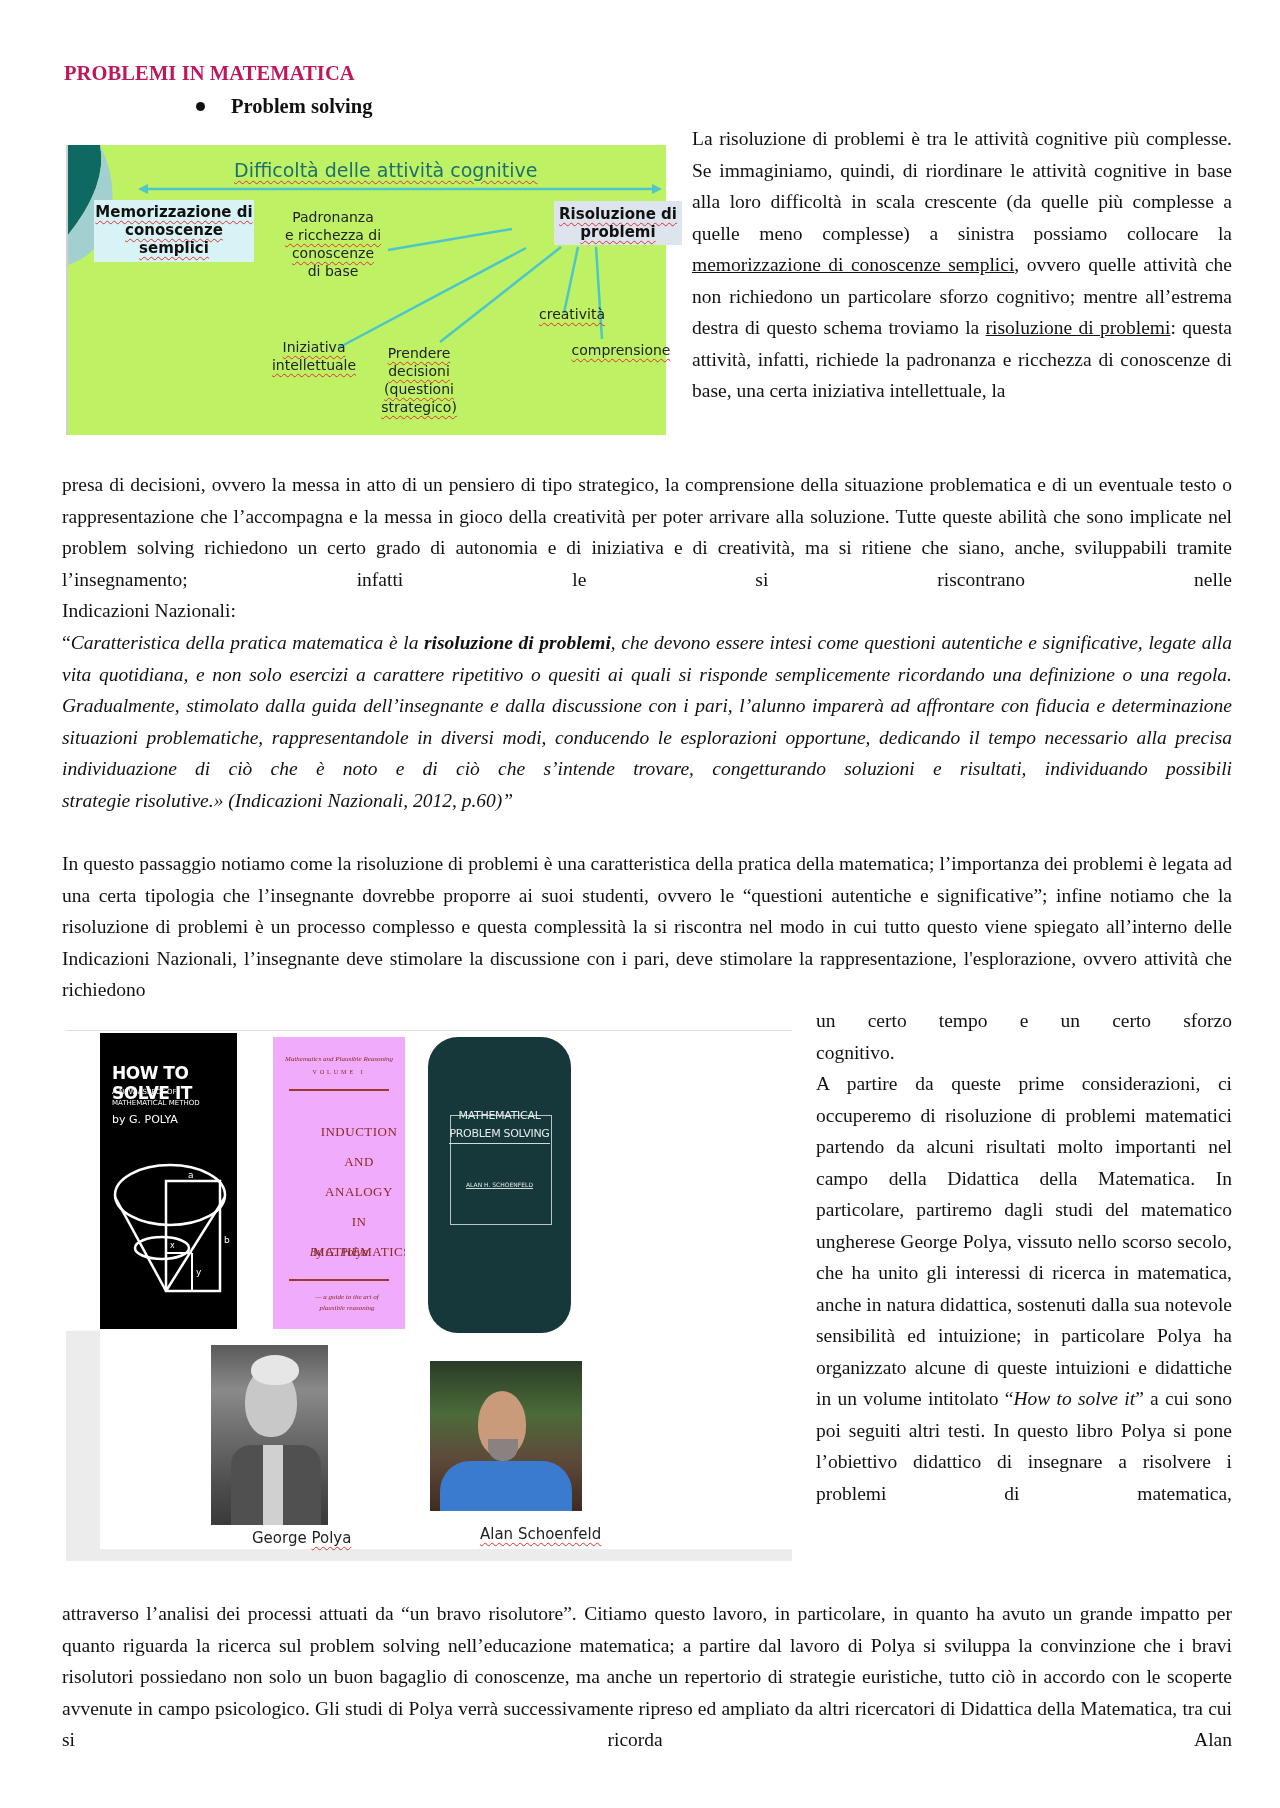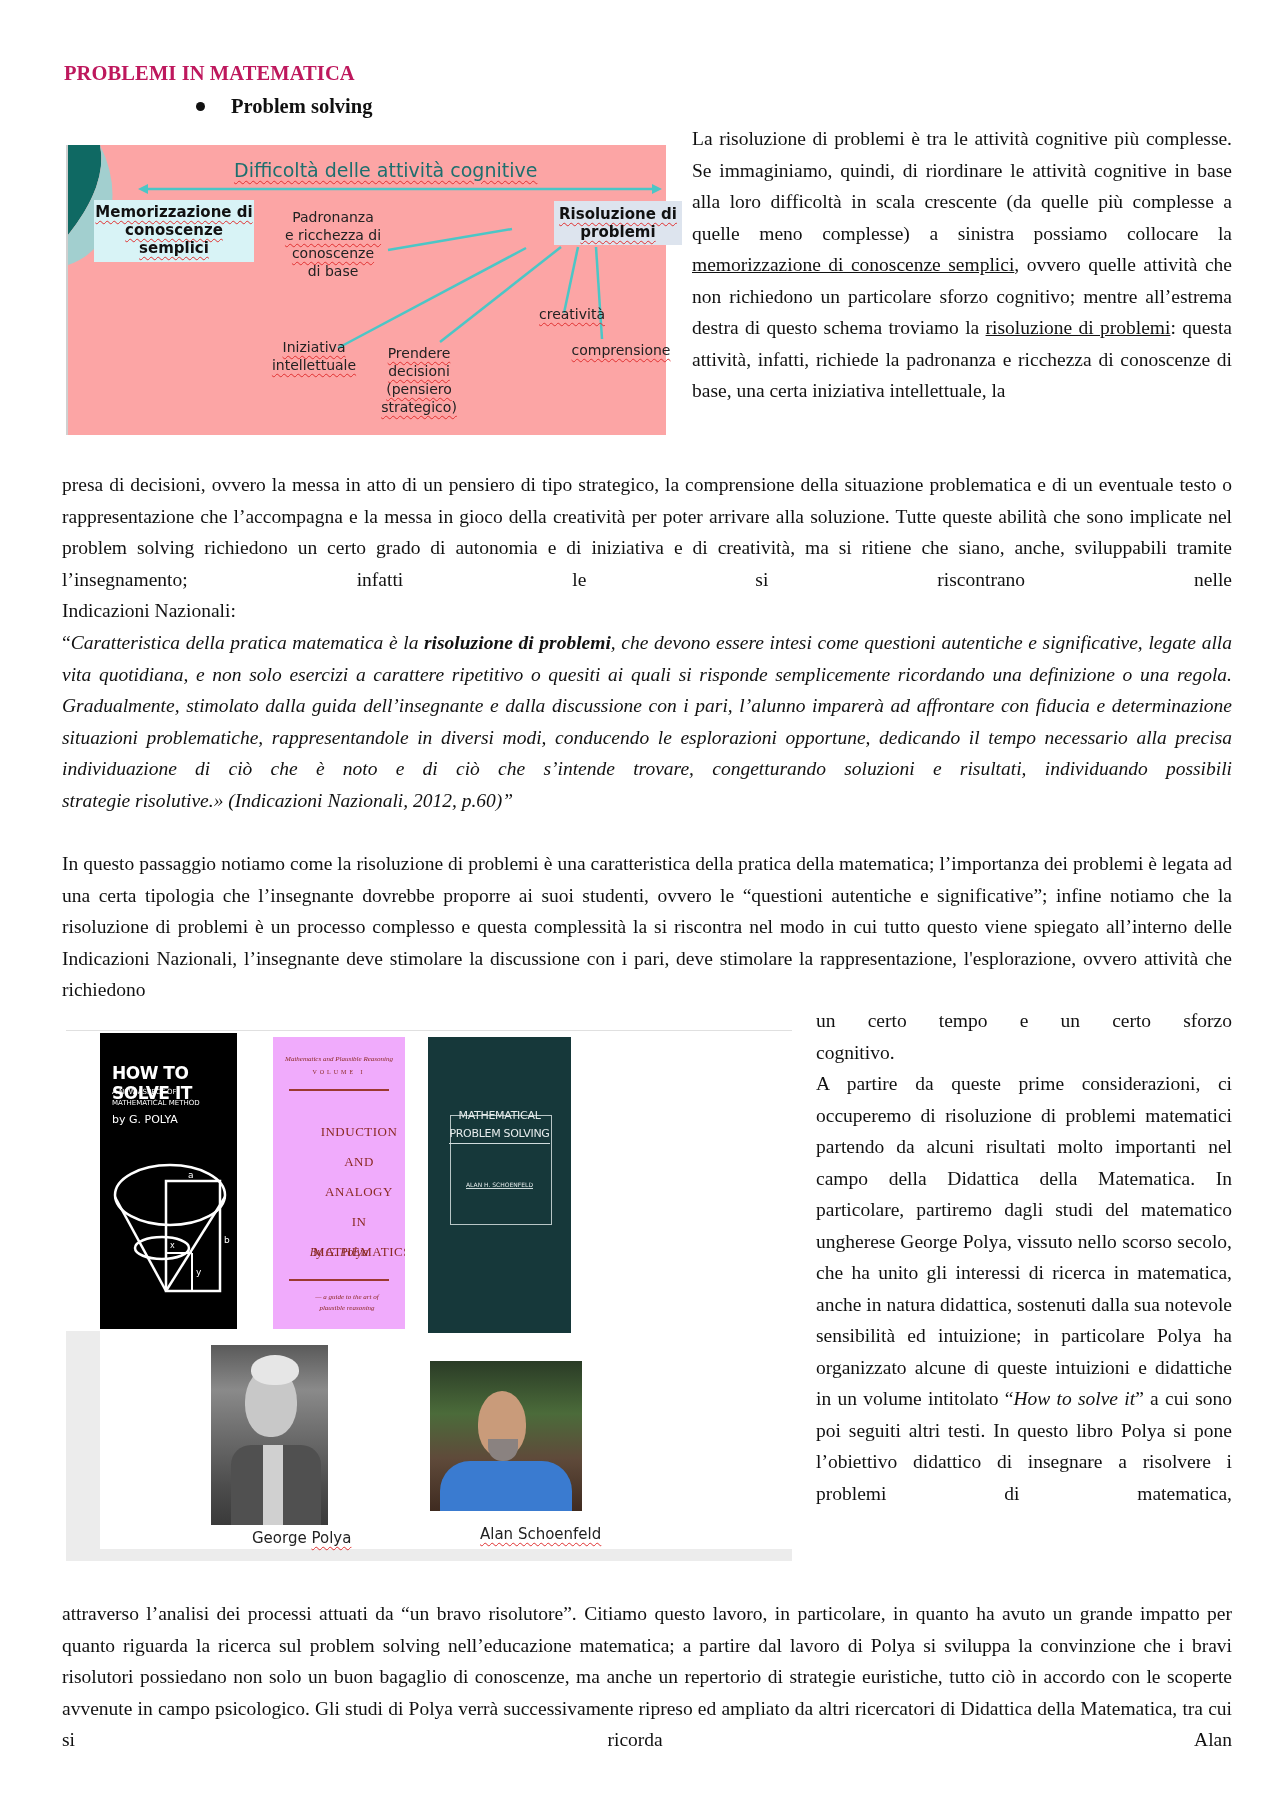--- a/index.html
+++ b/index.html
@@ -6,21 +6,21 @@
     body { width: 1280px; height: 1808px; position: relative; overflow: hidden; font-family: "Liberation Serif", "DejaVu Serif", serif; color: #111; }
     .abs { position: absolute; }
     .title { left: 64px; top: 62px; font-size: 20.5px; font-weight: bold; color: #be185d; letter-spacing: 0.1px; }
     .bullet-line { left: 196px; top: 95px; font-size: 20.5px; font-weight: bold; }
     .bullet-dot { display: inline-block; width: 9px; height: 9px; border-radius: 50%; background: #111; margin-right: 26px; vertical-align: middle; position: relative; top: -2px; }
     .para { font-size: 19.5px; line-height: 31.5px; text-align: justify; }
     .para .ul { text-decoration: underline; }
     .lastline { text-align-last: justify; }
 
     
-    .diagram { left: 66px; top: 145px; width: 598px; height: 290px; background: #fca5a5; border-left: 2px solid #d0d0d0; }
+    .diagram { left: 66px; top: 145px; width: 598px; height: 290px; background: #bef264; border-left: 2px solid #d0d0d0; }
     .diagram svg { position: absolute; left: 0; top: 0; }
     .dlabel { position: absolute; font-family: "DejaVu Sans", sans-serif; font-size: 14px; color: #222; text-align: center; line-height: 18px; }
     .dlabel.bold { font-weight: bold; font-size: 15px; color: #111; }
     .squig { text-decoration: underline wavy #e03030; text-decoration-thickness: 1px; text-underline-offset: 3px; }
     .dtitle { position: absolute; left: 166px; top: 14px; font-family: "DejaVu Sans", sans-serif; font-size: 19px; color: #1d6f6e; }
     .box-left { position: absolute; left: 26px; top: 55px; width: 160px; height: 62px; background: #d8f3f6; }
     .box-right { position: absolute; left: 486px; top: 56px; width: 128px; height: 44px; background: #dde4ee; }
 
     
     .imgframe { left: 66px; top: 1030px; width: 726px; height: 530px; background: #ffffff; border-top: 1px solid #e0e0e0; }
@@ -31,21 +31,21 @@
     .book1 .bt { position: absolute; left: 12px; top: 30px; font-size: 17px; font-weight: bold; letter-spacing: -0.5px; }
     .book1 .bs { position: absolute; left: 12px; top: 54px; font-size: 7px; line-height: 11px; }
     .book1 .ba { position: absolute; left: 12px; top: 80px; font-size: 11px; }
     .book2 { left: 207px; top: 6px; width: 132px; height: 292px; background: #f0abfc; color: #8a2a22; text-align: center; font-family: "Liberation Serif", serif; }
     .book2 .series { position: absolute; left: 0; right: 0; top: 18px; font-size: 7px; font-style: italic; }
     .book2 .vol { position: absolute; left: 0; right: 0; top: 32px; font-size: 6px; letter-spacing: 3px; }
     .book2 .rule { position: absolute; left: 16px; right: 16px; height: 2px; background: #9c3a30; }
     .book2 .mt { position: absolute; left: 0; right: 0; top: 80px; font-size: 13px; line-height: 30px; letter-spacing: 0.5px; margin-left: 40px; }
     .book2 .by { position: absolute; left: 0; right: 0; top: 208px; font-size: 12px; font-style: italic; }
     .book2 .tag { position: absolute; left: 16px; right: 0; top: 255px; font-size: 7px; font-style: italic; line-height: 11px; }
-    .book3 { left: 362px; top: 6px; width: 143px; height: 296px; background: #16383a; color: #e6ecec; font-family: "DejaVu Sans", sans-serif; text-align: center; }
+    .book3 { left: 362px; top: 6px; width: 143px; height: 296px; background: #16383a; color: #e6ecec; font-family: "DejaVu Sans", sans-serif; text-align: center; border-radius: 30px; }
     .book3 .frame { position: absolute; left: 22px; top: 78px; width: 100px; height: 108px; border: 1px solid #b8c6c6; }
     .book3 .t { position: absolute; left: 0; right: 0; top: 70px; font-size: 11px; line-height: 18px; letter-spacing: -0.3px; }
     .book3 .a { position: absolute; left: 0; right: 0; top: 144px; font-size: 6px; }
     .photo { position: absolute; overflow: hidden; }
     .photo1 { left: 145px; top: 314px; width: 117px; height: 180px; background: linear-gradient(180deg, #5a5a5a 0%, #8a8a8a 25%, #6c6c6c 50%, #4b4b4b 80%, #3a3a3a 100%); }
     .photo2 { left: 364px; top: 330px; width: 152px; height: 150px; background: linear-gradient(180deg, #2a3b26 0%, #4b6b3a 35%, #5f4a3a 65%, #3f2b20 100%); }
     .face { position: absolute; border-radius: 50% 50% 46% 46%; }
     .caption { position: absolute; font-family: "DejaVu Sans", sans-serif; font-size: 15px; color: #222; }
   </style>
 </head>
@@ -87,21 +87,21 @@
     <div class="squig">conoscenze</div>
     <div>di base</div>
   </div>
   <div class="dlabel" style="left:198px;top:193px;width:96px;">
     <div class="squig">Iniziativa</div>
     <div class="squig">intellettuale</div>
   </div>
   <div class="dlabel" style="left:306px;top:199px;width:90px;">
     <div class="squig">Prendere</div>
     <div class="squig">decisioni</div>
-    <div class="squig">(pensiero</div>
+    <div class="squig">(questioni</div>
     <div class="squig">strategico)</div>
   </div>
   <div class="dlabel" style="left:464px;top:160px;width:80px;"><span class="squig">creatività</span></div>
   <div class="dlabel" style="left:498px;top:196px;width:110px;"><span class="squig">comprensione</span></div>
 </div>
 
 <div class="abs para" style="left:692px;top:123px;width:540px;">
   <span>La risoluzione di problemi è tra le attività cognitive più complesse. Se immaginiamo, quindi, di riordinare le attività cognitive in base alla loro difficoltà in scala crescente (da quelle più complesse a quelle meno complesse) a sinistra possiamo collocare la </span><span class="ul">memorizzazione di conoscenze semplici</span><span>, ovvero quelle attività che non richiedono un particolare sforzo cognitivo; mentre all’estrema destra di questo schema troviamo la </span><span class="ul">risoluzione di problemi</span><span>: questa attività, infatti, richiede la padronanza e ricchezza di conoscenze di base, una certa iniziativa intellettuale, la</span>
 </div>
 

